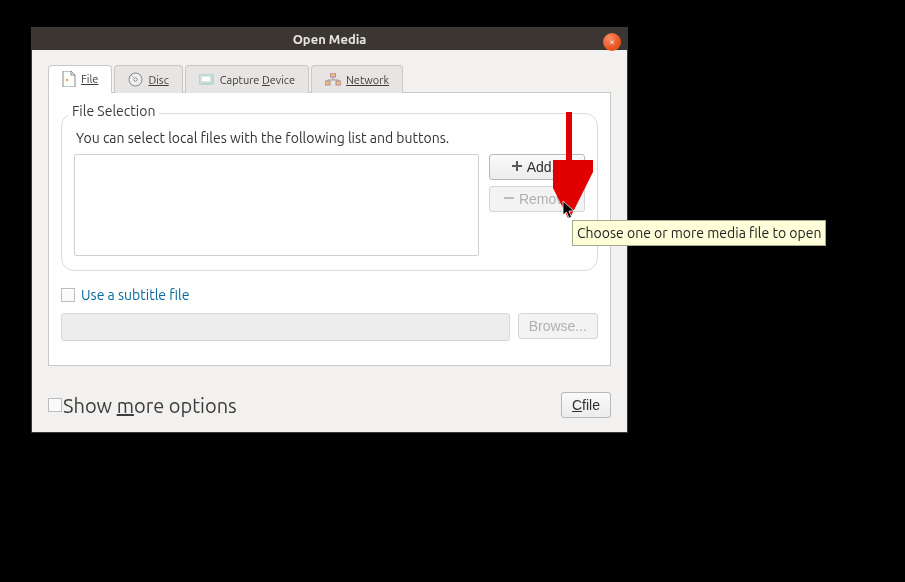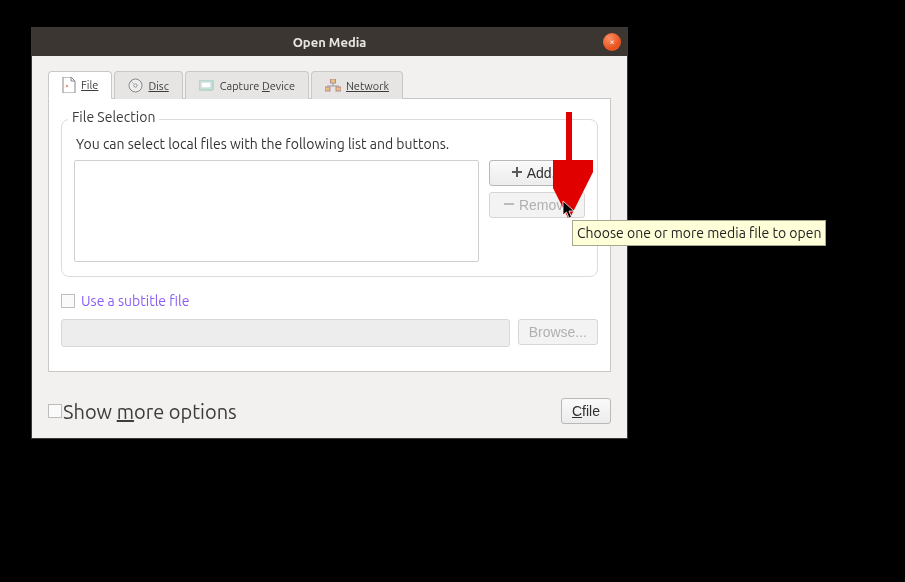--- a/index.html
+++ b/index.html
@@ -16,21 +16,21 @@
       position: absolute;
       left: 31px;
       top: 27px;
       width: 597px;
       background: #f2f1f0;
       border: 1px solid #3a3a3a;
       box-shadow: 0 4px 16px rgba(0,0,0,0.6);
     }
     .titlebar {
       background: #3b3632;
-      height: 28px;
+      height: 22px;
       display: flex;
       align-items: center;
       justify-content: center;
       position: relative;
     }
     .titlebar-title {
       color: #e8e6e3;
       font-size: 13px;
       font-weight: bold;
     }
@@ -82,21 +82,21 @@
     .tab-icon { display: inline-flex; }
     .tab-label .ul { text-decoration: underline; }
     .tab-panel {
       border: 1px solid #c8c8c8;
       border-top: none;
       padding: 10px 12px 24px 12px;
       background: #fff;
     }
     .fieldset {
       border: 1px solid #dcdcdc;
-      border-radius: 8px;
+      border-radius: 13px;
       padding: 10px 12px 14px 12px;
       position: relative;
       margin-top: 10px;
     }
     .fieldset-legend {
       position: absolute;
       top: -11px;
       left: 6px;
       background: #fff;
       padding: 0 4px;
@@ -145,21 +145,21 @@
       border-color: #d6d6d6;
       cursor: default;
     }
     .subtitle-section { margin-top: 16px; }
     .checkbox-row {
       display: flex;
       align-items: center;
       gap: 6px;
       font-size: 14px;
     }
-    .checkbox-row.disabled { color: #8b5cf6; }
+    .checkbox-row.disabled { color: #0369a1; }
     .chk {
       width: 14px; height: 14px;
       border: 1px solid #bdbdbd;
       background: #fafafa;
       display: inline-block;
     }
     .subtitle-row {
       display: flex;
       gap: 8px;
       margin-top: 10px;

